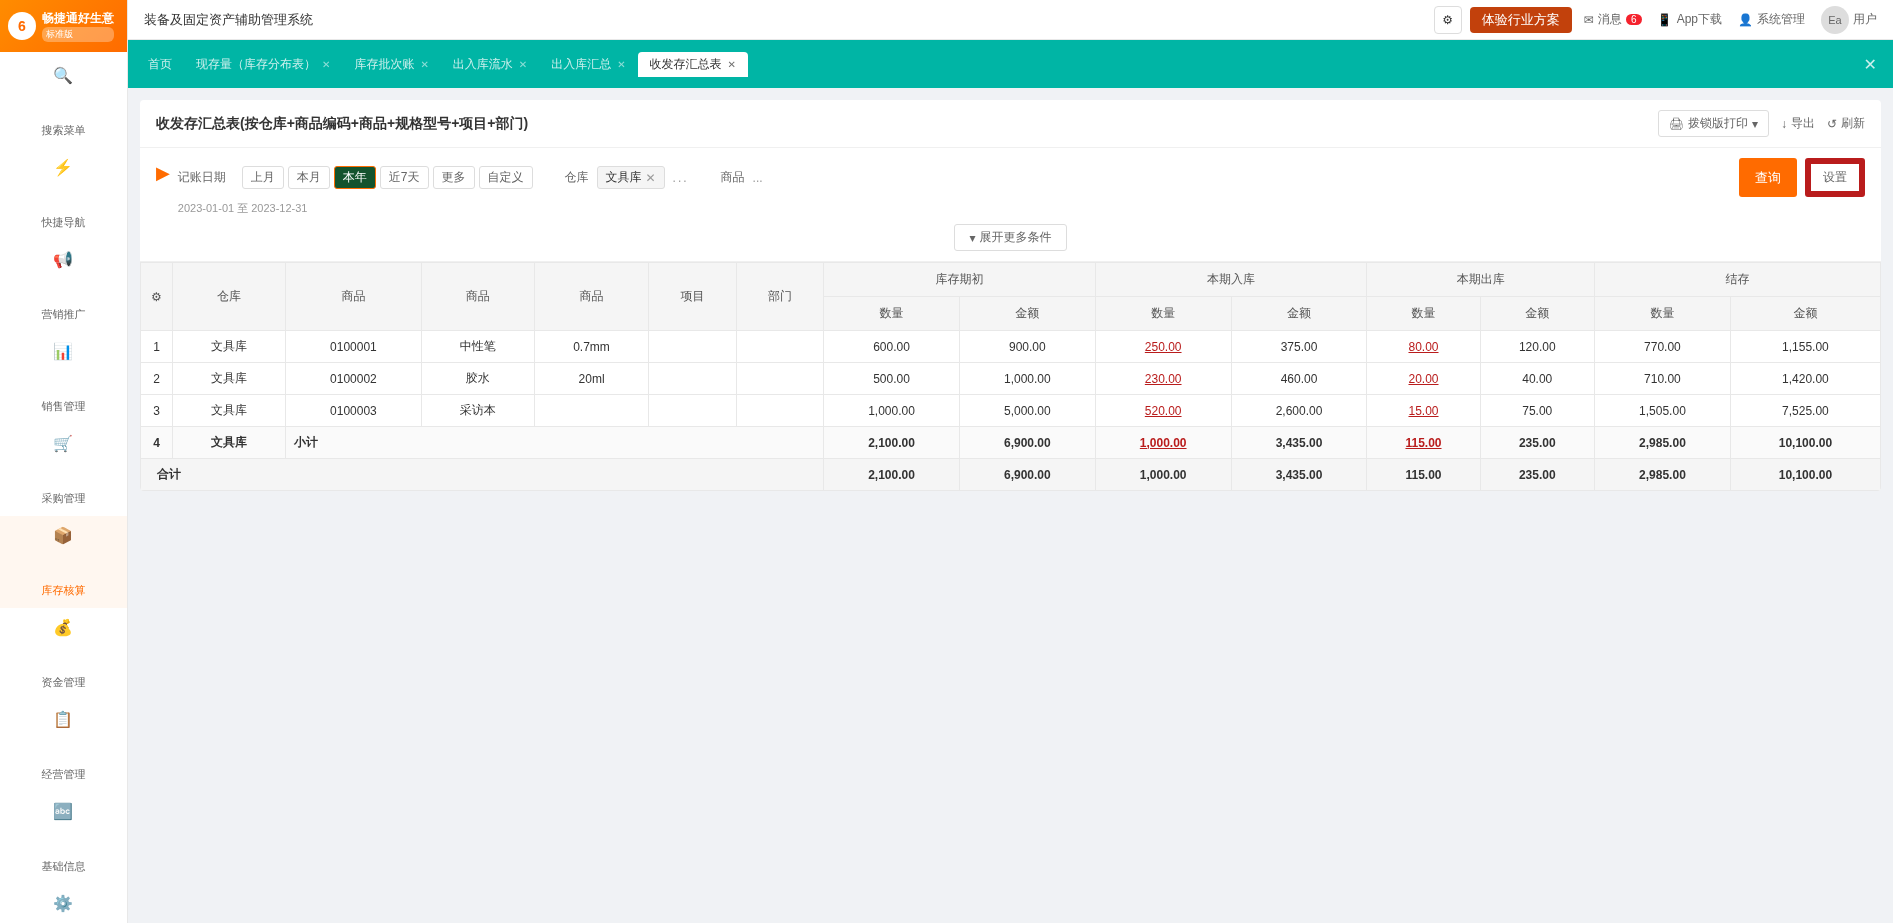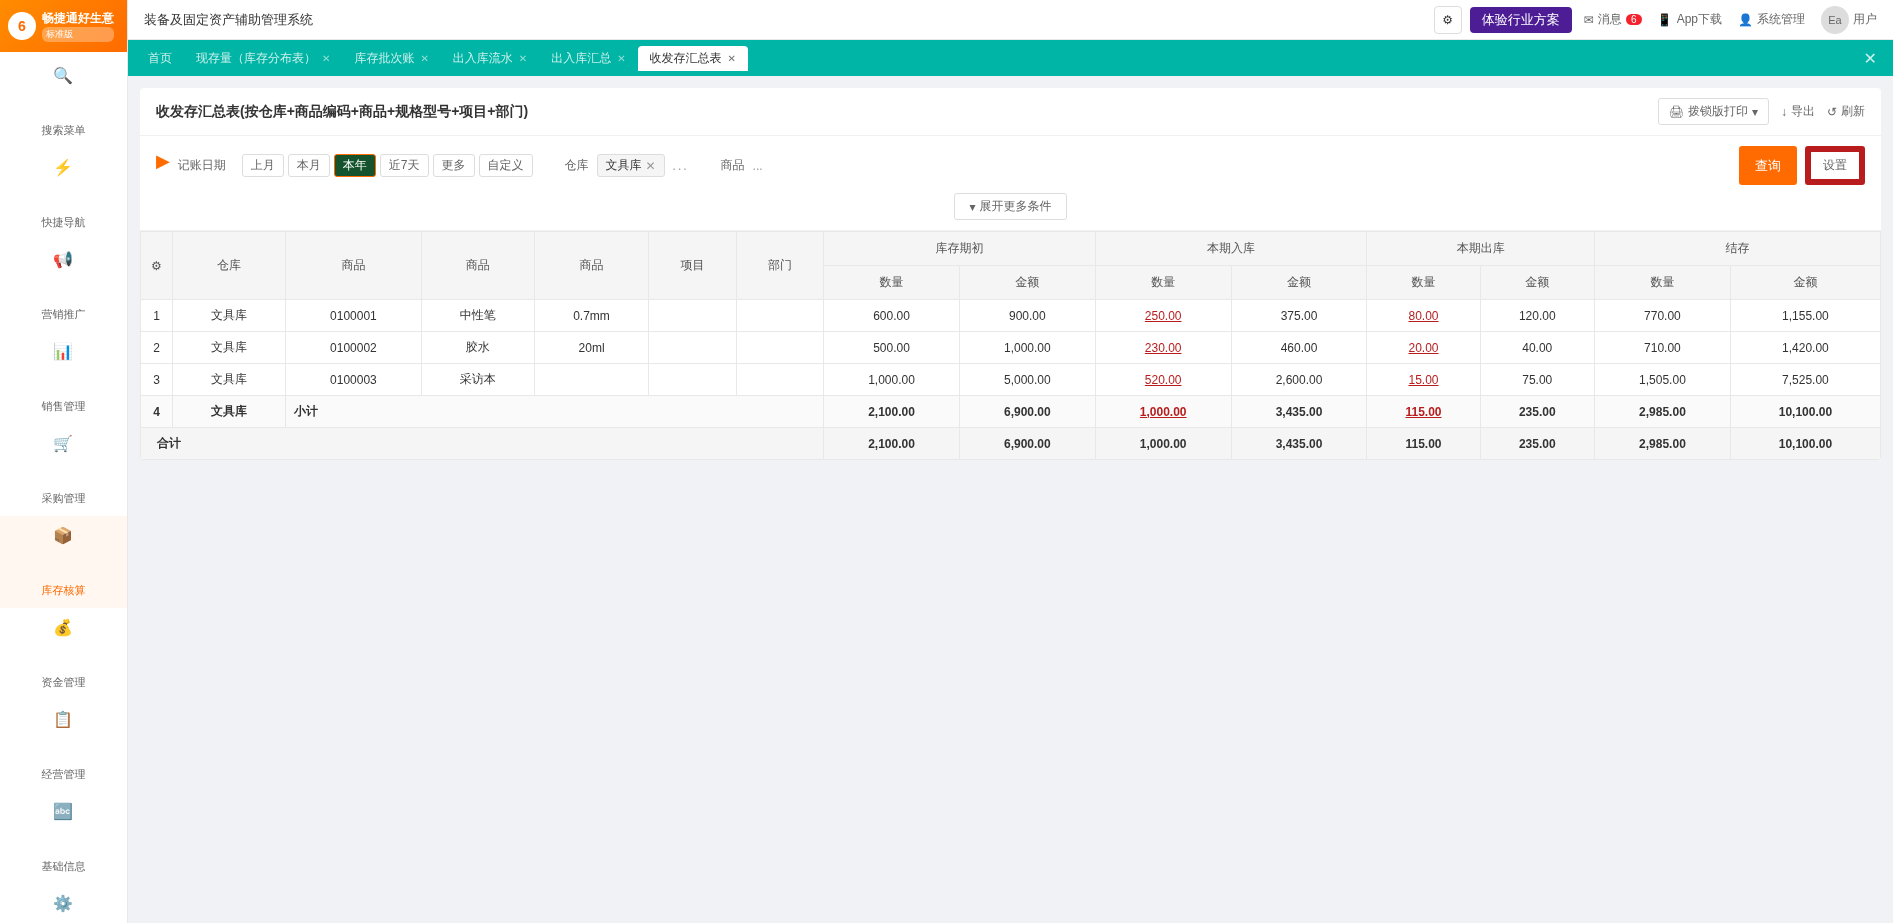--- a/index.html
+++ b/index.html
@@ -21,26 +21,26 @@
     
     
     .main-content { flex: 1; display: flex; flex-direction: column; overflow: hidden; }
     
     
     .top-header { background: #fff; border-bottom: 1px solid #e8e8e8; display: flex; align-items: center; padding: 0 16px; height: 40px; gap: 12px; }
     .top-header-title { font-size: 13px; color: #333; flex: 1; }
     .top-header-actions { display: flex; align-items: center; gap: 16px; }
     .header-btn { display: flex; align-items: center; gap: 4px; font-size: 12px; color: #666; cursor: pointer; }
     .badge { background: #f5222d; color: #fff; border-radius: 8px; font-size: 10px; padding: 0 4px; min-width: 16px; text-align: center; }
-    .experience-btn { background: #4c1d95; color: #fff; padding: 4px 12px; border-radius: 4px; border: none; cursor: pointer; font-size: 13px; }
+    .experience-btn { background: #c2410c; color: #fff; padding: 4px 12px; border-radius: 4px; border: none; cursor: pointer; font-size: 13px; }
     .settings-icon { width: 28px; height: 28px; border: 1px solid #ddd; border-radius: 4px; display: flex; align-items: center; justify-content: center; cursor: pointer; }
     .user-avatar { width: 28px; height: 28px; background: #ddd; border-radius: 50%; display: flex; align-items: center; justify-content: center; font-size: 11px; color: #666; }
     
     
-    .tabs-bar { background: #00b5a5; display: flex; align-items: center; padding: 4px 8px; height: 36px; }
+    .tabs-bar { background: #00b5a5; display: flex; align-items: center; padding: 4px 8px; height: 48px; }
     .tab-item { display: flex; align-items: center; padding: 4px 12px; color: rgba(255,255,255,0.8); font-size: 12px; cursor: pointer; gap: 6px; border-radius: 4px 4px 0 0; white-space: nowrap; }
     .tab-item.active { background: #fff; color: #333; }
     .tab-close { font-size: 10px; opacity: 0.7; }
     
     
     .content-area { flex: 1; overflow-y: auto; background: #f0f2f5; padding: 12px; }
     .btn-print { display: flex; align-items: center; gap: 4px; font-size: 12px; color: #666; cursor: pointer; border: 1px solid #ddd; padding: 3px 8px; border-radius: 3px; }
     .filter-btn-group { display: flex; gap: 4px; align-items: center; }
     .filter-period-btn { padding: 2px 8px; border: 1px solid #ddd; border-radius: 3px; cursor: pointer; font-size: 12px; color: #666; background: #fff; }
     .filter-period-btn.active { background: #14532d; color: #fff; border-color: #ff6b00; }
@@ -227,20 +227,21 @@
               </div>
               <div style="display:flex;align-items:center;gap:8px;margin-left:16px;">
                 <span style="color:#666;font-size:12px;">商品</span>
                 <span style="color:#999;font-size:12px;cursor:pointer;">...</span>
               </div>
               <div style="margin-left:auto;display:flex;gap:8px;">
                 <button class="query-btn">查询</button>
                 <button class="setting-btn">设置</button>
               </div>
             </div>
+            <div style="color:#999;font-size:11px;margin-top:4px;">2023-01-01 至 2023-12-31</div>
           </div>
         </div>
         <div style="display:flex;justify-content:center;margin-top:8px;">
           <button class="expand-btn" style="display:flex;align-items:center;gap:4px;color:#666;font-size:12px;cursor:pointer;border:1px solid #ddd;padding:4px 14px;border-radius:3px;background:#fff;">
             <span>▾</span>
             <span>展开更多条件</span>
           </button>
         </div>
       </div>
 

